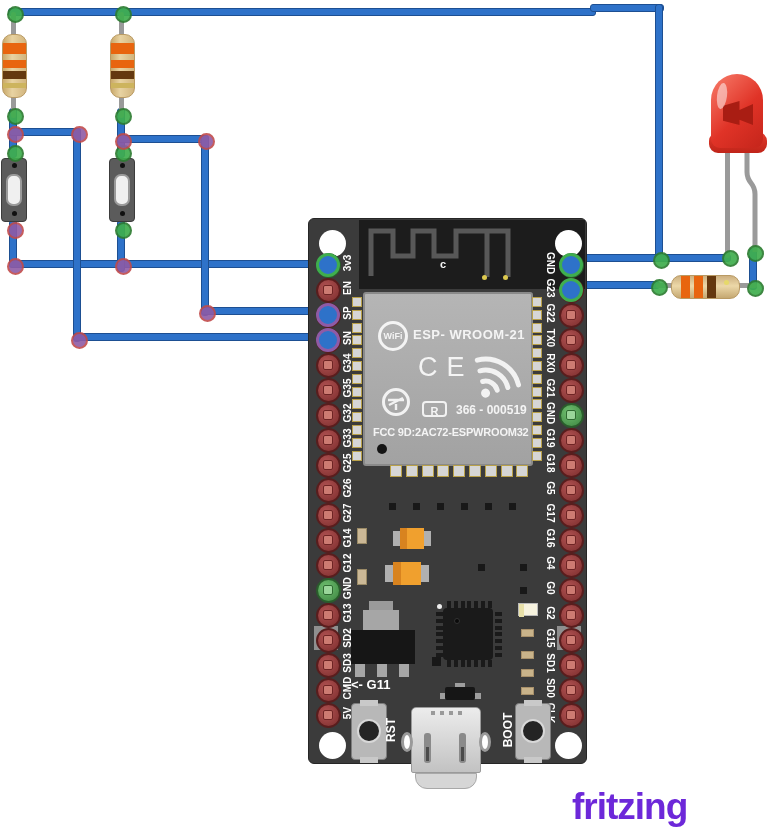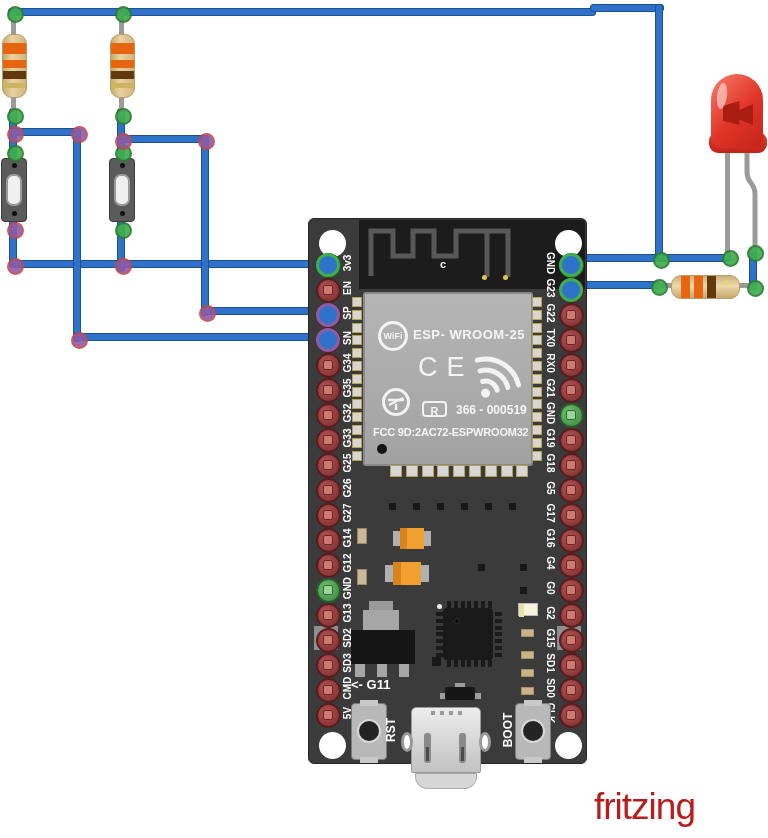--- a/index.html
+++ b/index.html
@@ -51,22 +51,22 @@
   
   #module{position:absolute;left:54px;top:73px;width:166px;height:170px;border:2px solid #8a8a8a;border-radius:3px;
           background:linear-gradient(180deg,#b5b5b5,#a2a2a2);color:#f4f4f4;}
   .mtext{position:absolute;font-weight:bold;color:#f4f4f4;white-space:nowrap;}
   .stub{position:absolute;background:#1a1a1a;}
   .btn-tact{position:absolute;width:34px;height:55px;background:#b8b8b8;border:1px solid #7d7d7d;border-radius:4px;}
   .btn-tact .cap{position:absolute;left:5px;top:15px;width:24px;height:24px;border-radius:50%;
                  background:#242424;border:2px solid #d8d8d8;box-sizing:border-box;}
   .btn-tact .tab{position:absolute;left:8px;width:18px;height:6px;background:#c9c9c9;}
   .boardlabel{position:absolute;color:#ffffff;font-weight:bold;font-size:12px;white-space:nowrap;}
-  #fritzing-logo{position:absolute;left:594px;top:786px;font-size:37px;font-weight:normal;
-                 color:#b91c1c;letter-spacing:-1px;}
+  #fritzing-logo{position:absolute;left:572px;top:786px;font-size:37px;font-weight:bold;
+                 color:#6d28d9;letter-spacing:-1px;}
   
   #led-body{position:absolute;left:711px;top:74px;width:52px;height:74px;
             border-radius:26px 26px 9px 9px;
             background:linear-gradient(135deg,#f4705f 10%,#e03327 55%,#c4251b);}
   #led-flange{position:absolute;left:709px;top:132px;width:58px;height:21px;border-radius:9px;
             background:linear-gradient(180deg,#e23b2d,#c02419);}
   #led-chip{position:absolute;left:723px;top:101px;width:30px;height:24px;background:#a91d13;
             clip-path:polygon(0 20%,55% 0,55% 38%,100% 12%,100% 100%,55% 78%,55% 100%,0 82%);}
   #led-hl{position:absolute;left:717px;top:83px;width:10px;height:26px;border-radius:50%;
           background:rgba(255,255,255,.5);transform:rotate(7deg);}
@@ -312,21 +312,21 @@
         <div class="pinlabel rotR" style="left: 219px; top: 463px;">SD0</div>
         <div class="pin " style="left: 249.5px; top: 483.5px;">
           <div class="sq"></div>
         </div>
         <div class="pinlabel rotR" style="left: 219px; top: 488px;">CLK</div>
       </div>
 
     <div id="module">
       <div class="abs" style="left:13px;top:27px;width:30px;height:30px;border:3px solid #f4f4f4;border-radius:50%;
                   text-align:center;line-height:25px;font-size:9px;font-weight:bold;">WiFi</div>
-      <div class="mtext" style="left:48px;top:33px;font-size:13px;letter-spacing:.5px;">ESP- WROOM-25</div>
+      <div class="mtext" style="left:48px;top:33px;font-size:13px;letter-spacing:.5px;">ESP- WROOM-21</div>
       <div class="mtext" style="left:53px;top:58px;font-size:27px;font-weight:normal;letter-spacing:9px;">CE</div>
       <svg class="abs" style="left:106px;top:54px;transform:rotate(-14deg);" width="50" height="50">
         <g fill="none" stroke="#f2f2f2" stroke-width="5" stroke-linecap="round">
           <path d="M22 42 A12 12 0 0 0 10 30"></path>
           <path d="M33 42 A23 23 0 0 0 10 19"></path>
           <path d="M44 42 A34 34 0 0 0 10 8"></path>
         </g>
         <circle cx="10" cy="42" r="4.5" fill="#f2f2f2"></circle>
       </svg>
       <div class="abs" style="left:17px;top:94px;width:28px;height:28px;border:3px solid #f2f2f2;border-radius:50%;">

